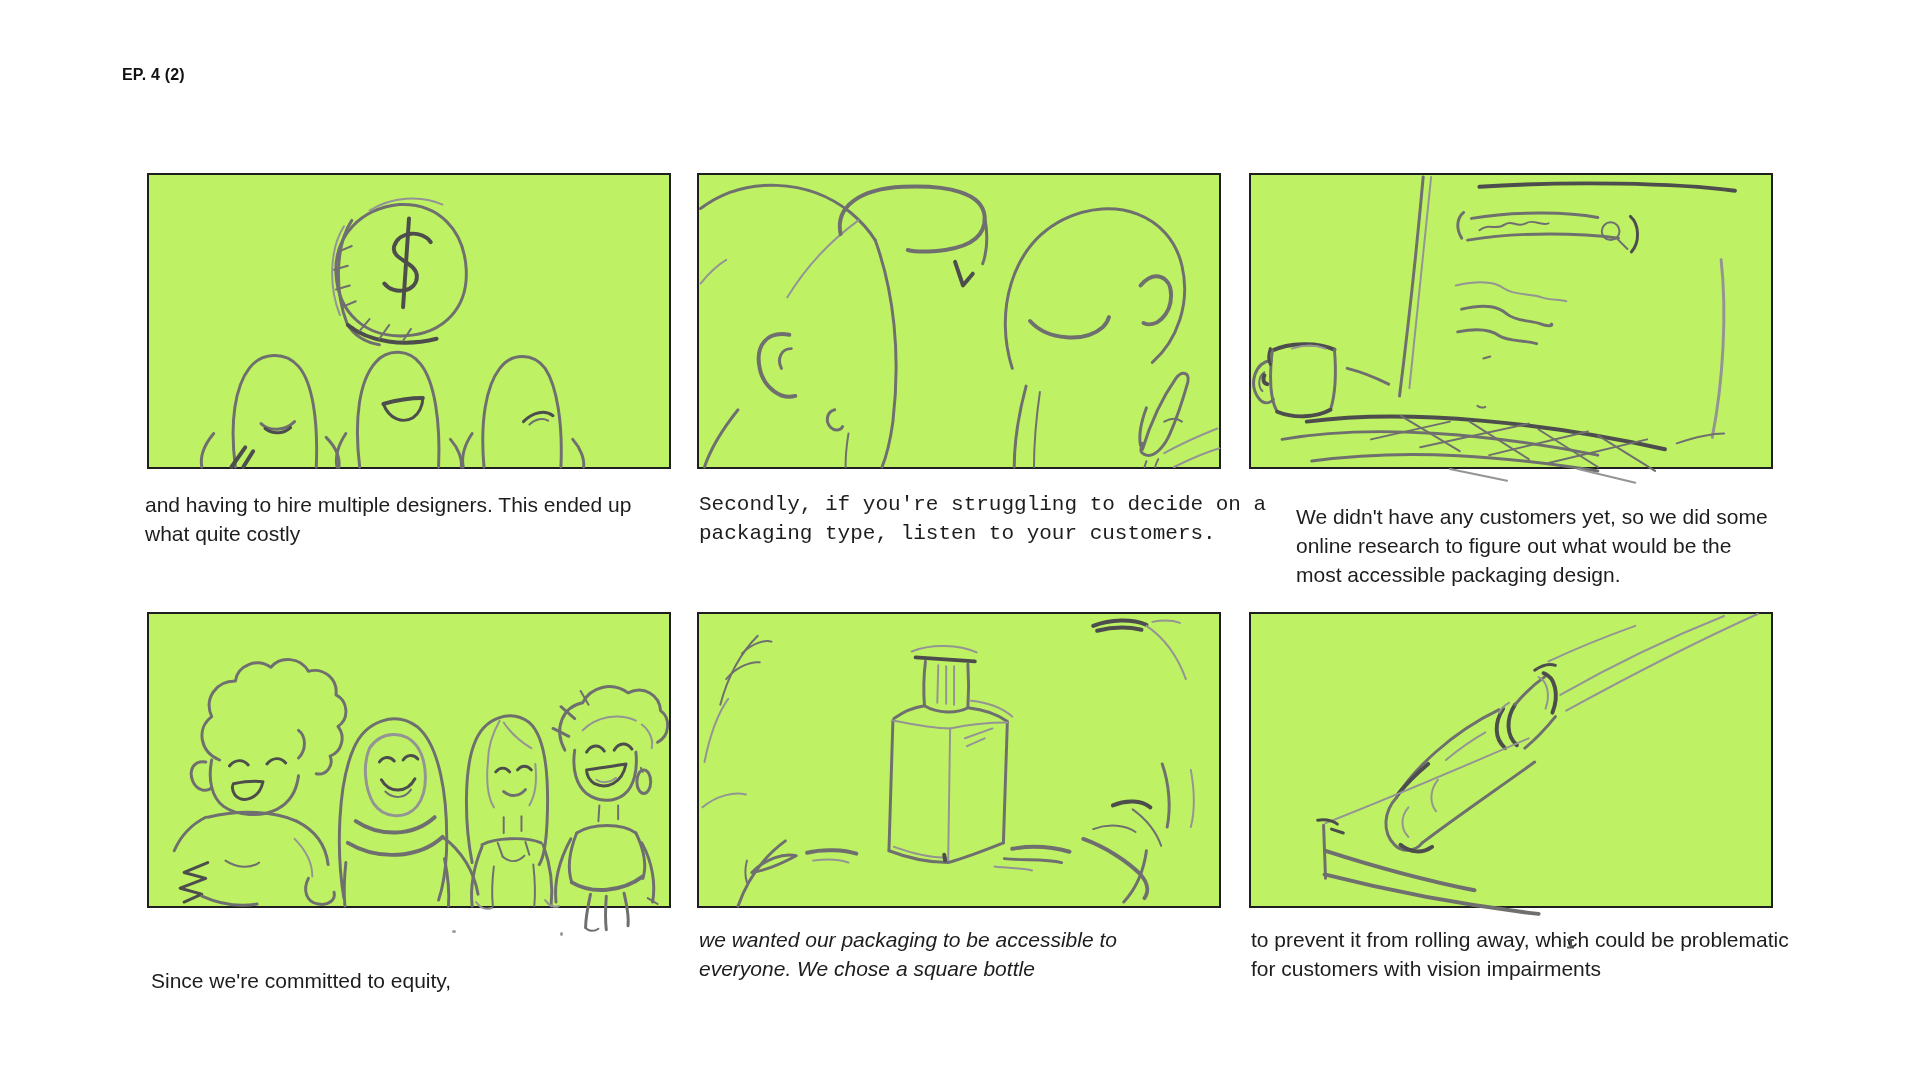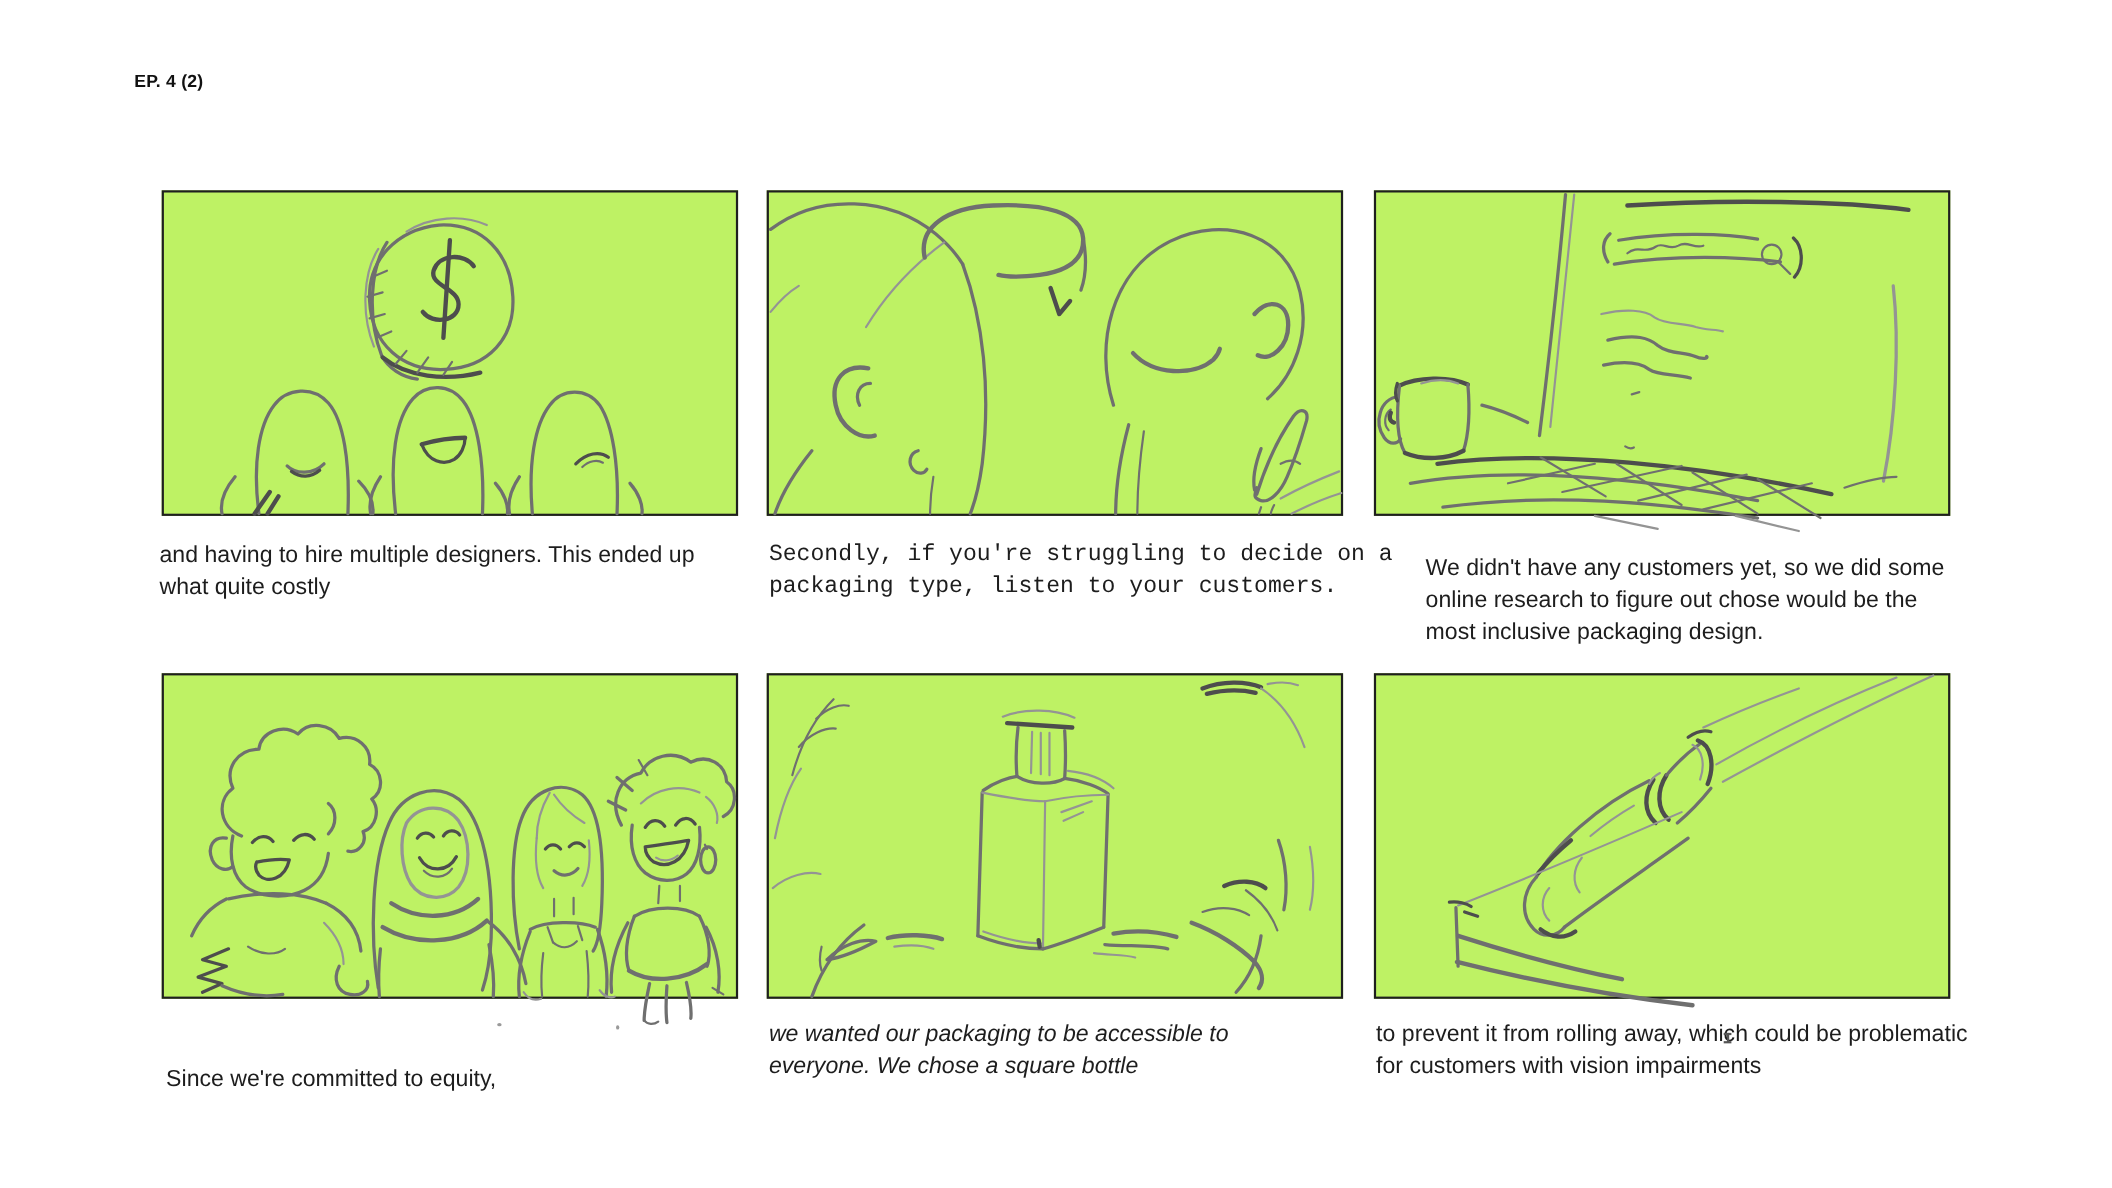--- a/index.html
+++ b/index.html
@@ -184,22 +184,22 @@
         <path class="s2 w2" d="M 220 250 L 280 288"></path>
       <path class="s2 w2" d="M 290 258 L 350 296"></path>
         <path class="s2 w2" d="M 350 264 L 408 300"></path>
       <path class="s2 w2" d="M 430 272 C 448 266 464 262 478 262"></path>
       <path class="s1 w2" d="M 200 298 L 258 310"></path>
         <path class="s1 w2" d="M 330 298 L 388 312"></path>
     </g>
   </svg>
   <figcaption class="caption" style="left:0px; top:327px; width:560px;margin-left:45px;">
     <div>We didn't have any customers yet, so we did some</div>
-    <div>online research to figure out chose would be the</div>
-    <div>most inclusive packaging design.</div>
+    <div>online research to figure out what would be the</div>
+    <div>most accessible packaging design.</div>
   </figcaption>
 </figure>
 
 <figure class="panel" style="left:147px; top:612px;" aria-label="sketch of four smiling diverse people">
   <svg viewBox="0 0 524 296" class="sk">
     <g>
       <path class="s2 w3" d="M 70 148 C 50 140 46 116 62 104 C 54 86 66 68 86 68 C 88 52 108 44 122 54 C 132 42 152 44 160 58 C 176 54 190 66 188 82 C 200 88 202 106 190 114 C 198 124 194 140 182 144 C 186 154 178 164 168 162"></path>
       <path class="s2 w3" d="M 150 118 C 158 124 158 138 150 146"></path>
       <path class="s2 w3" d="M 56 150 C 44 148 38 158 43 170 C 47 179 57 181 62 176"></path>
       <path class="s2 w3" d="M 62 148 C 58 168 62 186 74 195 C 88 205 112 206 128 198 C 140 192 148 180 150 164"></path>

